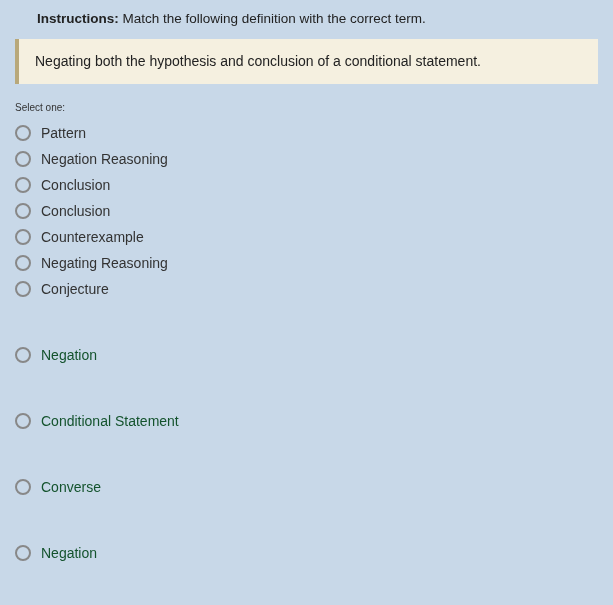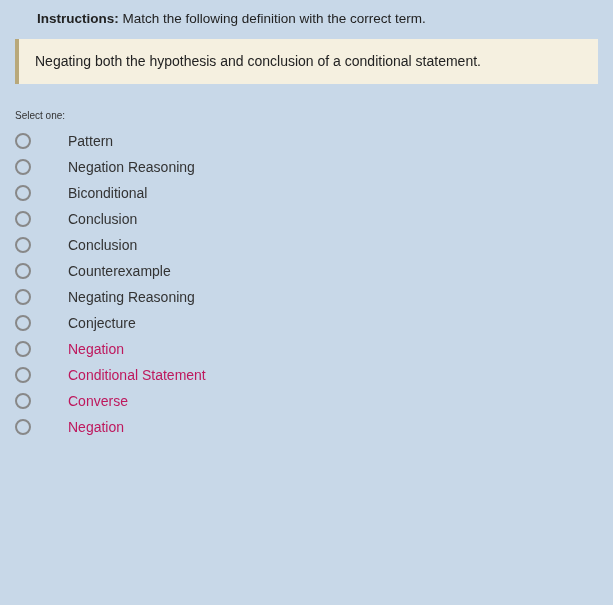--- a/index.html
+++ b/index.html
@@ -27,21 +27,21 @@
 
     .instructions strong {
       font-weight: bold;
       padding-left: 22px;
     }
 
     .definition-box {
       background-color: #f5f0e0;
       border-left: 4px solid #b8a87a;
       padding: 12px 16px;
-      margin-bottom: 26px;
+      margin-bottom: 18px;
       font-size: 14px;
       color: #222;
       line-height: 1.5;
     }
 
     .select-one-label {
       font-size: 10px;
       color: #333;
       margin-bottom: 12px;
     }
@@ -50,21 +50,20 @@
       list-style: none;
       padding: 0;
       margin: 0;
     }
 
     .option-item {
       display: flex;
       align-items: flex-end;
       margin-bottom: 10px;
       cursor: pointer;
-      gap: 27px;
     }
 
     .option-item input[type="radio"] {
       appearance: none;
       -webkit-appearance: none;
       width: 16px;
       height: 16px;
       border-radius: 50%;
       border: 2px solid #888;
       background: transparent;
@@ -79,21 +78,22 @@
     }
 
     .option-label {
       font-size: 14px;
       color: #333;
       cursor: pointer;
     }
 
     
     .option-item.light .option-label {
-      color: #be185d;
+      color: #14532d;
+      margin-top: 40px;
     }
   </style>
 </head>
 <body>
 
 <p class="instructions">
   <strong>Instructions:</strong><span> Match the following definition with the correct term.</span>
 </p>
 
 <div class="definition-box">
@@ -103,24 +103,20 @@
 <p class="select-one-label">Select one:</p>
 
 <ul class="options-list" id="options-container">
 <li class="option-item">
       <input type="radio" name="quiz-option" id="opt1" style="">
       <label for="opt1" class="option-label">Pattern</label>
     </li>
     <li class="option-item">
       <input type="radio" name="quiz-option" id="opt2" style="">
       <label for="opt2" class="option-label">Negation Reasoning</label>
-    </li>
-    <li class="option-item">
-      <input type="radio" name="quiz-option" id="opt3" style="">
-      <label for="opt3" class="option-label">Biconditional</label>
     </li>
     <li class="option-item">
       <input type="radio" name="quiz-option" id="opt4" style="">
       <label for="opt4" class="option-label">Conclusion</label>
     </li>
     <li class="option-item">
       <input type="radio" name="quiz-option" id="opt5" style="">
       <label for="opt5" class="option-label">Conclusion</label>
     </li>
     <li class="option-item">

